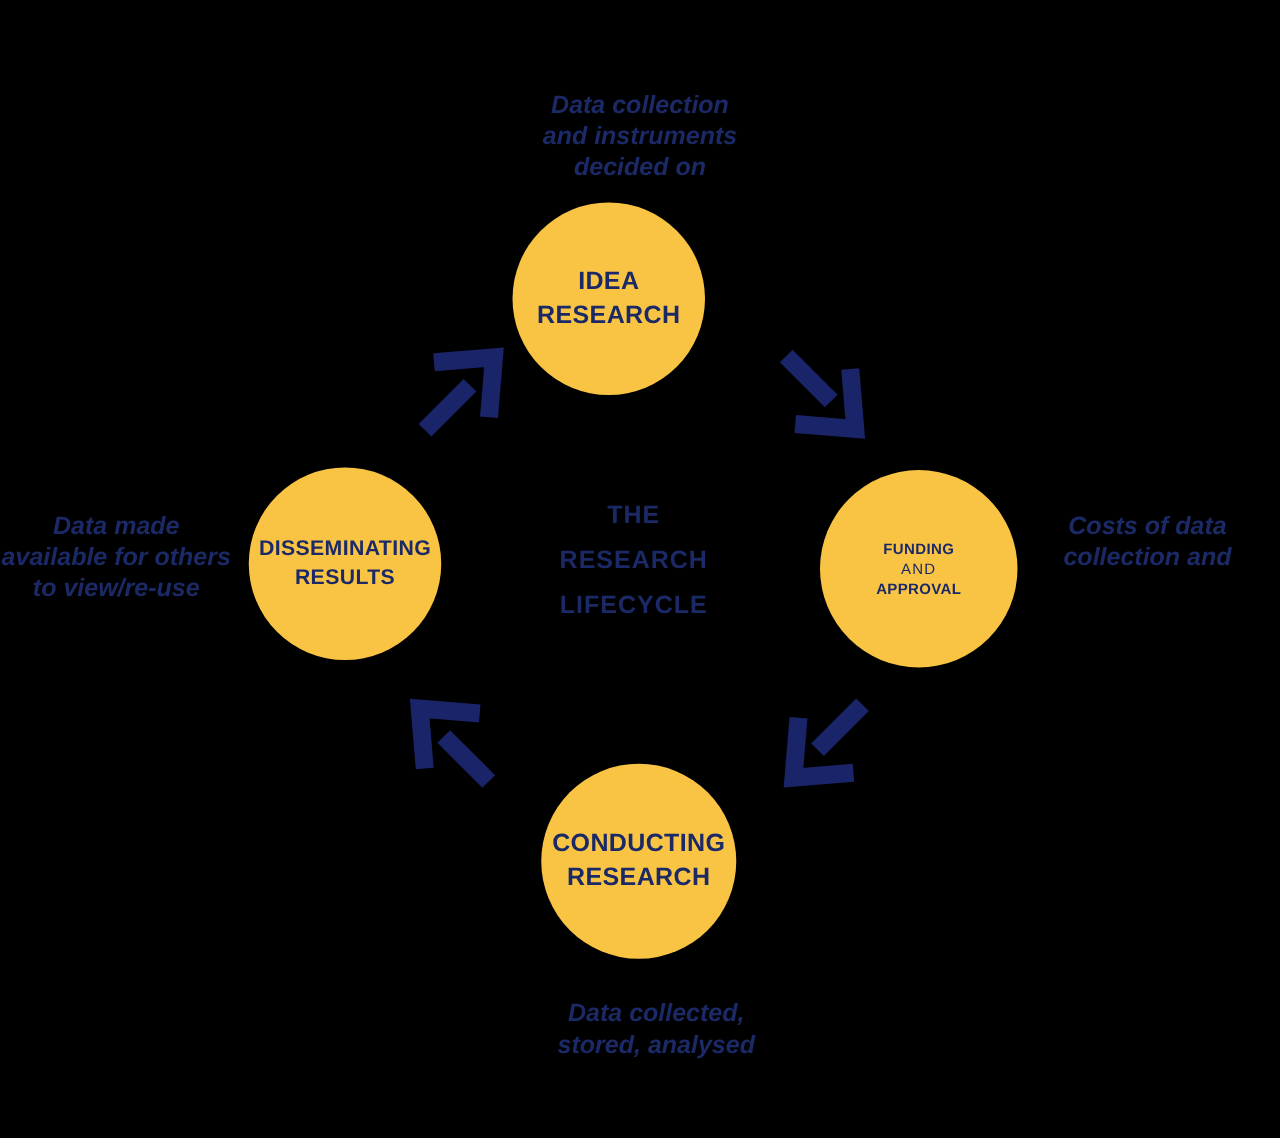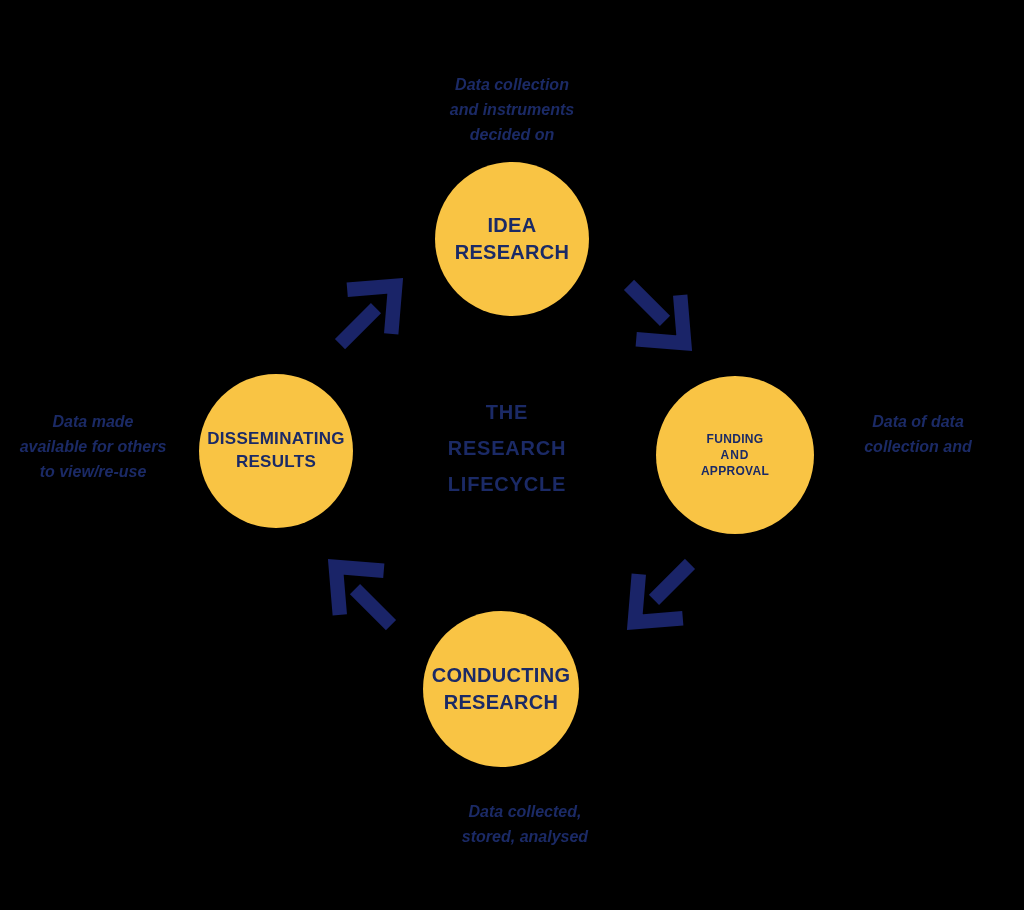--- a/index.html
+++ b/index.html
@@ -20,45 +20,45 @@
     color: #1B2A66;
     font-weight: bold;
     display: flex;
     flex-direction: column;
     align-items: center;
     justify-content: center;
     text-align: center;
     line-height: 1.35;
     letter-spacing: 0.3px;
   }
-  .node-idea          { left: 435px; top: 162px; width: 154px; height: 154px; font-size: 20px; }
+  .node-idea          { left: 410px; top: 162px; width: 154px; height: 154px; font-size: 20px; }
   .node-funding       { left: 656px; top: 376px; width: 158px; height: 158px; font-size: 12px; }
-  .node-conducting    { left: 423px; top: 611px; width: 156px; height: 156px; font-size: 20px; }
+  .node-conducting    { left: 433px; top: 611px; width: 156px; height: 156px; font-size: 20px; }
   .node-disseminating { left: 199px; top: 374px; width: 154px; height: 154px; font-size: 17px; }
-  .node .regular { font-weight: 700; letter-spacing: 1px; }
+  .node .regular { font-weight: 400; letter-spacing: 1px; }
 
   
   .title {
     position: absolute;
     left: 382px; top: 394px; width: 250px;
     color: #1B2A66;
     font-size: 20px;
     font-weight: bold;
     text-align: center;
     line-height: 36px;
     letter-spacing: 0.8px;
   }
 
   
   .annotation {
     position: absolute;
     color: #1B2A66;
     font-style: italic;
     font-weight: bold;
-    font-size: 16px;
+    font-size: 20px;
     line-height: 25px;
     text-align: center;
   }
   .ann-top    { left: 392px; top: 72px;  width: 240px; }
   .ann-right  { left: 812px; top: 409px; width: 212px; }
   .ann-bottom { left: 412px; top: 799px; width: 226px; }
   .ann-left   { left: -3px;  top: 409px; width: 192px; }
 
   
   .arrow { position: absolute; width: 80px; height: 80px; }
@@ -79,21 +79,21 @@
 
 <div class="canvas">
 
   <div class="annotation ann-top">
     <div>Data collection</div>
     <div>and instruments</div>
     <div>decided on</div>
   </div>
 
   <div class="annotation ann-right">
-    <div>Data of data</div>
+    <div>Costs of data</div>
     <div>collection and</div>
   </div>
 
   <div class="annotation ann-bottom">
     <div>Data collected,</div>
     <div>stored, analysed</div>
   </div>
 
   <div class="annotation ann-left">
     <div>Data made</div>

